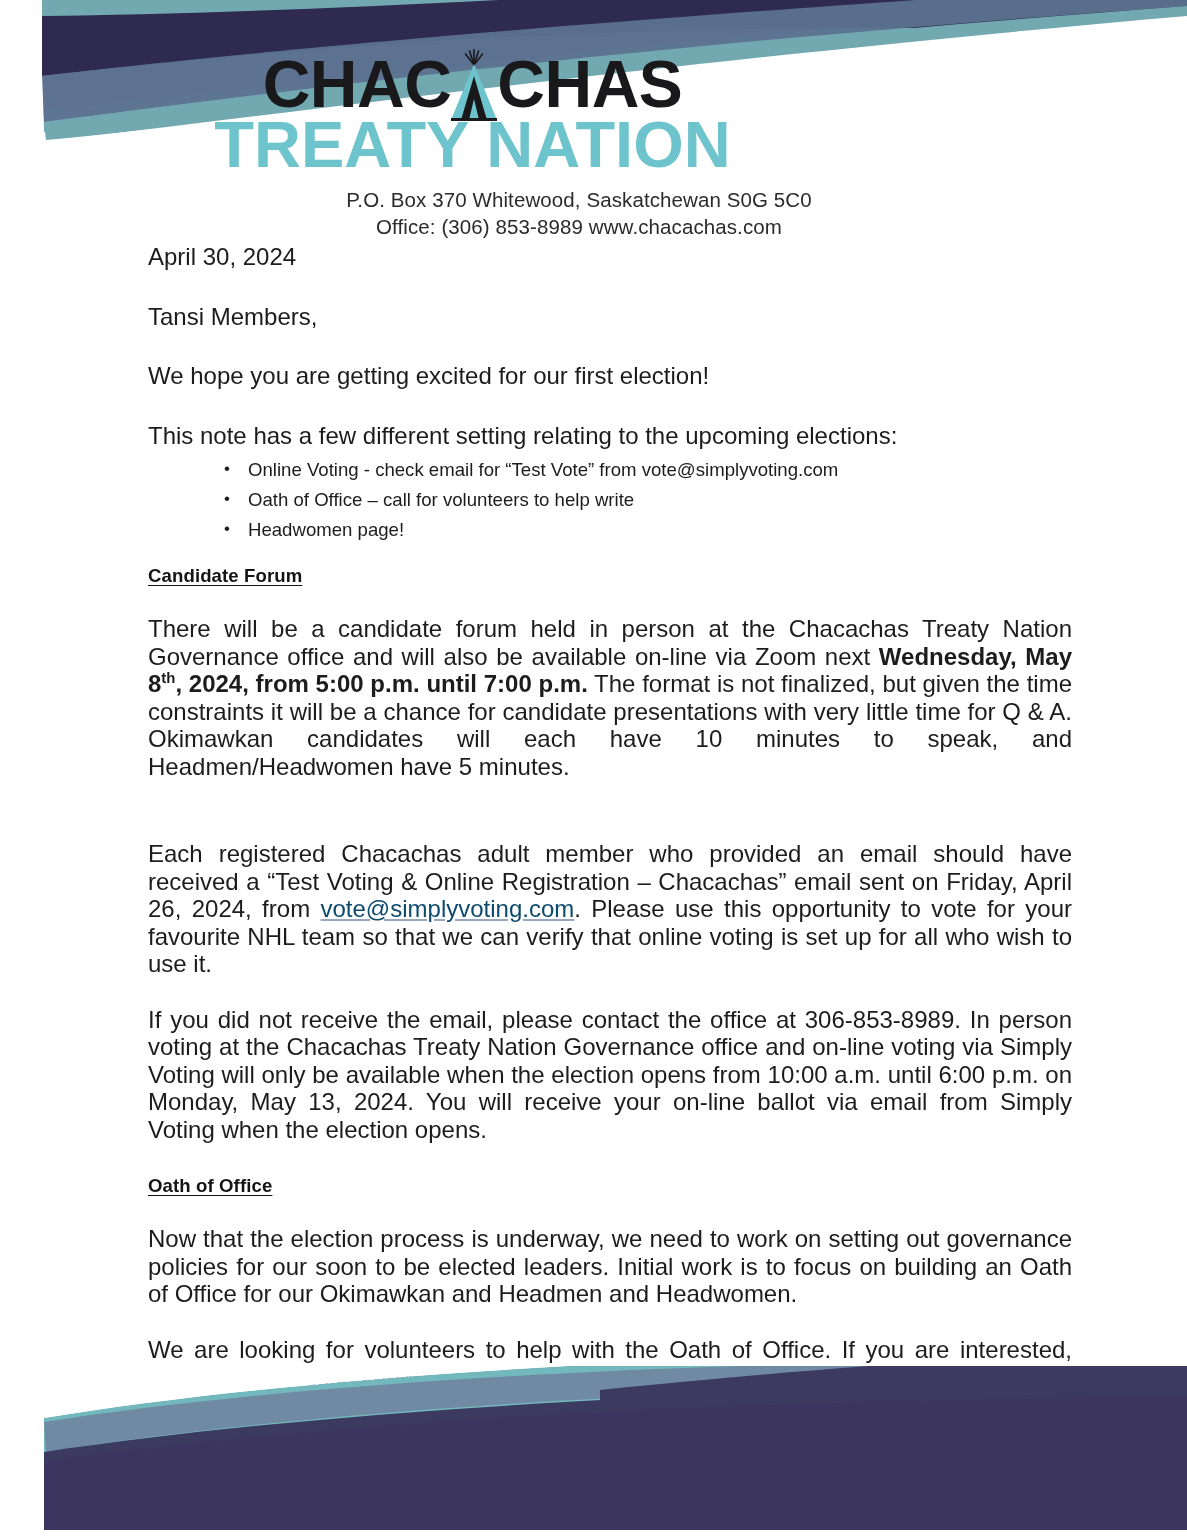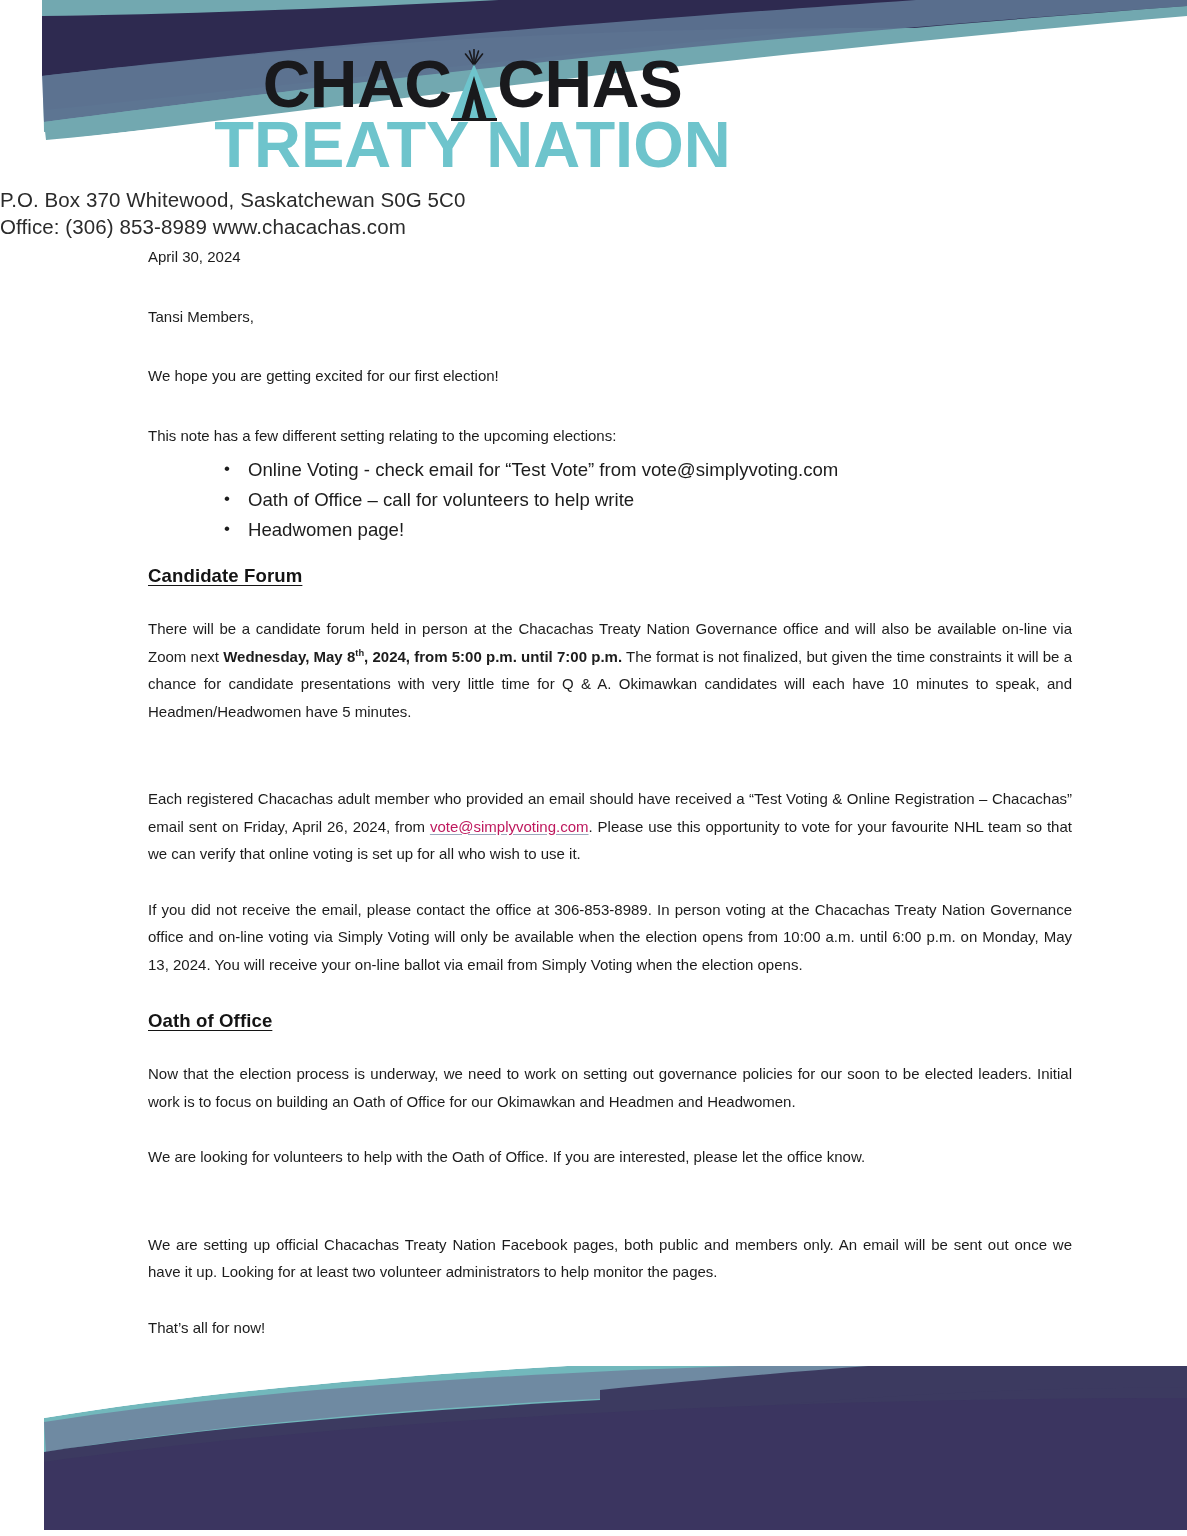--- a/index.html
+++ b/index.html
@@ -73,37 +73,38 @@
     font-weight: bold;
     letter-spacing: 0px;
     color: #6ec4cc;
     line-height: 58px;
   }
 
   
   #address-block {
     position: absolute;
     top: 186px;
-    left: 0;
+    left: 8px;
     width: 1142px;
+    text-align: center;
     font-size: 20.5px;
     line-height: 27px;
     color: #2b2b2b;
     letter-spacing: 0.1px;
   }
 
   
   #letter {
     position: absolute;
     top: 243px;
     left: 148px;
     width: 924px;
   }
   .para {
-    font-size: 15px;
+    font-size: 24px;
     line-height: 27.5px;
     color: #1c1c1c;
     margin: 0;
   }
   .gap-sm  { height: 20px; }
   .gap-md  { height: 28px; }
   .gap-lg  { height: 32px; }
   .just { text-align: justify; }
 
   .section-head {
@@ -132,21 +133,21 @@
     position: absolute;
     left: -24px;
     top: -1px;
     font-size: 17px;
     color: #1c1c1c;
   }
 
   b.bold { font-weight: bold; }
   sup.ord { font-size: 0.62em; vertical-align: super; line-height: 0; }
   .maillink {
-    color: #be185d;
+    color: #0c4a6e;
     text-decoration: underline;
     text-decoration-color: #9aa8bd;
     text-underline-offset: 2px;
   }
 </style>
 </head>
 <body>
 
 <div id="page">
 

